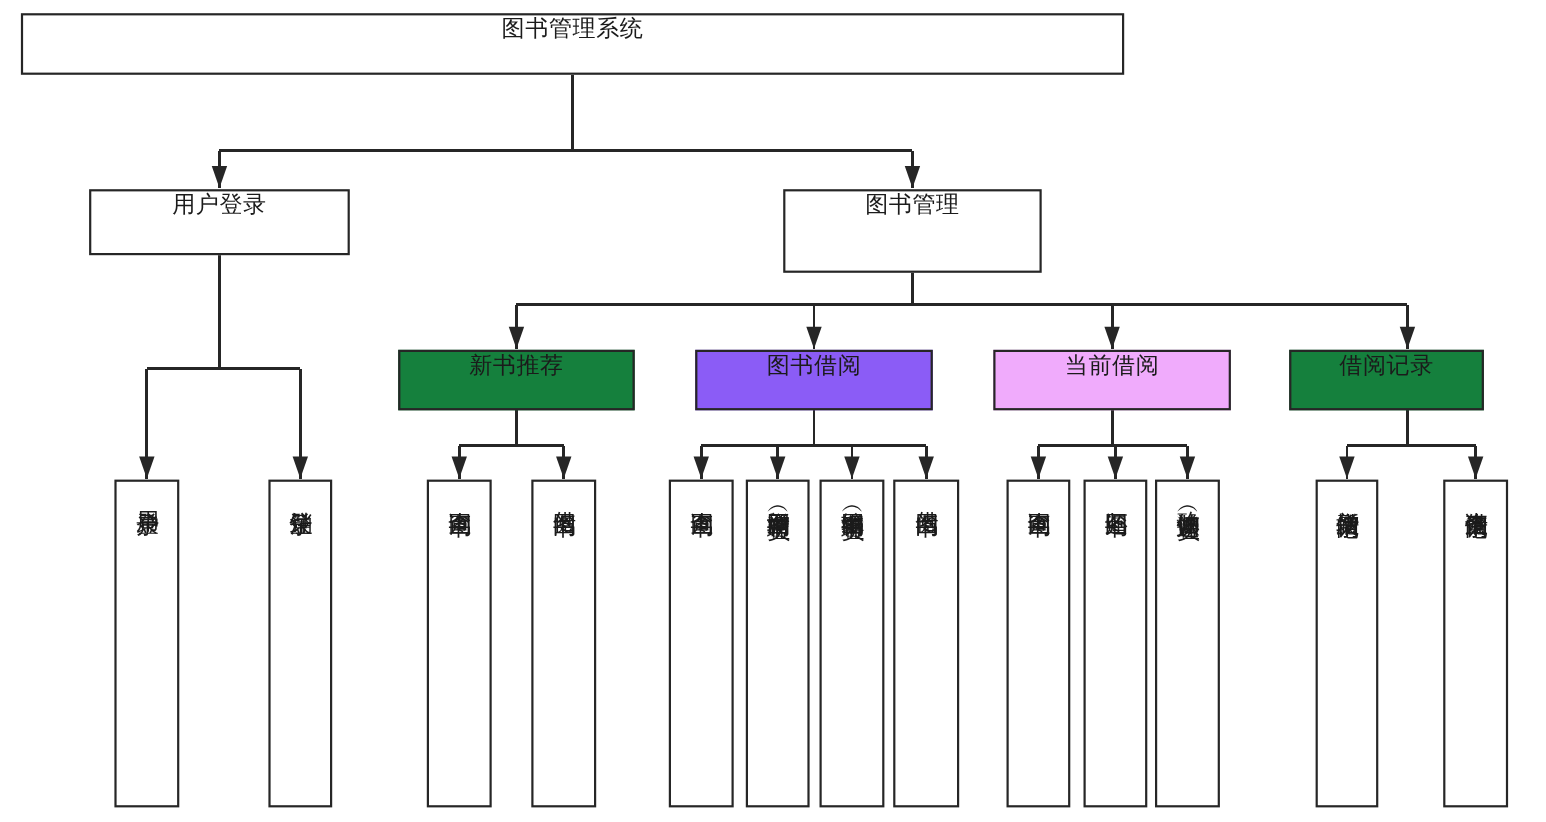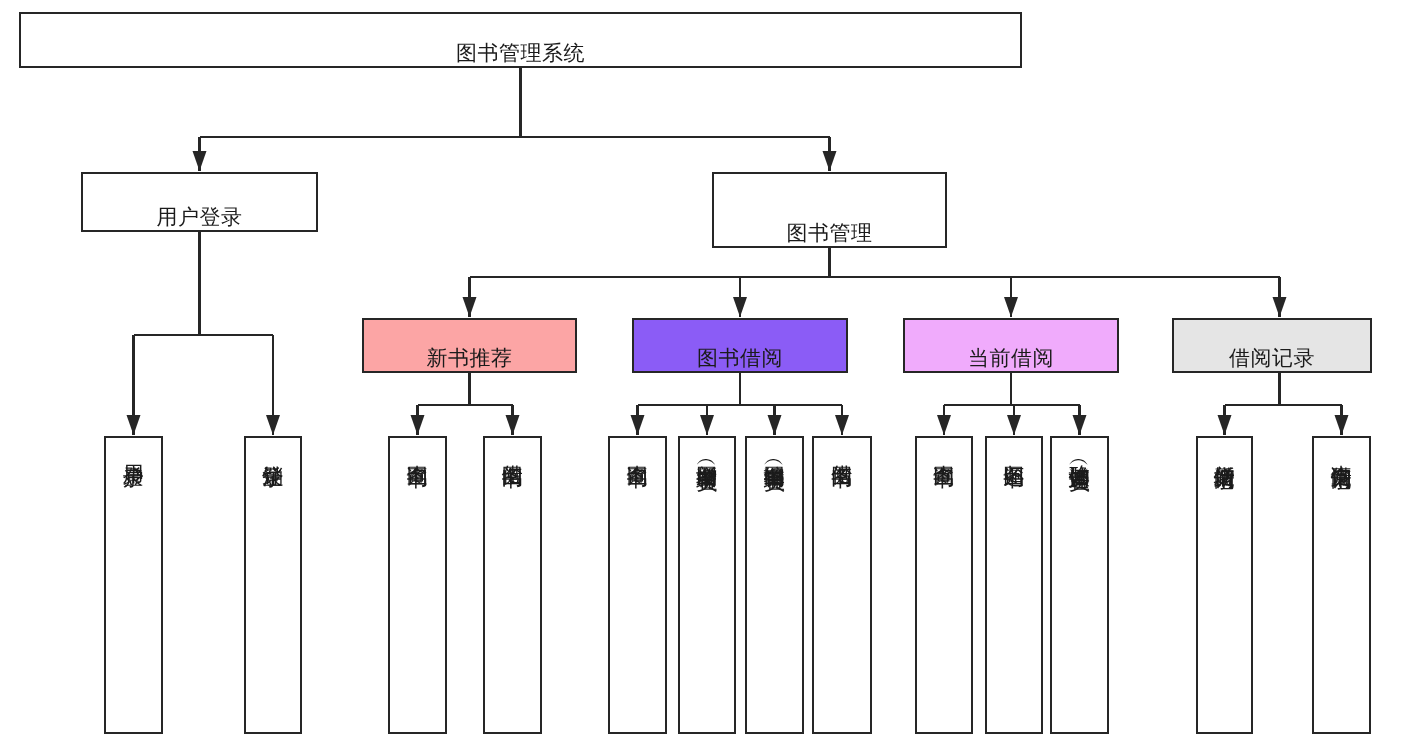--- a/index.html
+++ b/index.html
@@ -28,21 +28,21 @@
     width: 1405px;
     height: 747px;
     pointer-events: none;
   }
   .node {
     position: absolute;
     box-sizing: border-box;
     background: #ffffff;
     border: 2px solid #262626;
     display: flex;
-    align-items: flex-end;
+    align-items: flex-start;
     justify-content: center;
     overflow: hidden;
   }
   .node .node-label {
     display: block;
     text-align: center;
     color: #1b1b1b;
     line-height: 1.22;
     letter-spacing: 0.5px;
     white-space: nowrap;
@@ -133,30 +133,30 @@
   <div id="node-layer">
       <div class="node horizontal" style="left: 19px; top: 12px; width: 1003px; height: 56px; border-color: rgb(38, 38, 38); background: rgb(255, 255, 255);">
         <span class="node-label" style="color: rgb(27, 27, 27);">图书管理系统</span>
       </div>
       <div class="node horizontal" style="left: 81px; top: 172px; width: 237px; height: 60px; border-color: rgb(38, 38, 38); background: rgb(255, 255, 255);">
         <span class="node-label" style="color: rgb(27, 27, 27);">用户登录</span>
       </div>
       <div class="node horizontal" style="left: 712px; top: 172px; width: 235px; height: 76px; border-color: rgb(38, 38, 38); background: rgb(255, 255, 255);">
         <span class="node-label" style="color: rgb(27, 27, 27);">图书管理</span>
       </div>
-      <div class="node horizontal" style="left: 362px; top: 318px; width: 215px; height: 55px; border-color: rgb(38, 38, 38); background: #fca5a5;">
+      <div class="node horizontal" style="left: 362px; top: 318px; width: 215px; height: 55px; border-color: rgb(38, 38, 38); background: #15803d;">
         <span class="node-label" style="color: rgb(27, 27, 27);">新书推荐</span>
       </div>
       <div class="node horizontal" style="left: 632px; top: 318px; width: 216px; height: 55px; border-color: rgb(38, 38, 38); background: #8b5cf6;">
         <span class="node-label" style="color: rgb(27, 27, 27);">图书借阅</span>
       </div>
       <div class="node horizontal" style="left: 903px; top: 318px; width: 216px; height: 55px; border-color: rgb(38, 38, 38); background: #f0abfc;">
         <span class="node-label" style="color: rgb(27, 27, 27);">当前借阅</span>
       </div>
-      <div class="node horizontal" style="left: 1172px; top: 318px; width: 200px; height: 55px; border-color: rgb(38, 38, 38); background: #e5e5e5;">
+      <div class="node horizontal" style="left: 1172px; top: 318px; width: 177px; height: 55px; border-color: rgb(38, 38, 38); background: #15803d;">
         <span class="node-label" style="color: rgb(27, 27, 27);">借阅记录</span>
       </div>
       <div class="node vertical" style="left: 104px; top: 436px; width: 59px; height: 298px; border-color: rgb(38, 38, 38); background: rgb(255, 255, 255);">
         <span class="node-label" style="color: rgb(27, 27, 27);">用户登录</span>
       </div>
       <div class="node vertical" style="left: 244px; top: 436px; width: 58px; height: 298px; border-color: rgb(38, 38, 38); background: rgb(255, 255, 255);">
         <span class="node-label" style="color: rgb(27, 27, 27);">注销登录</span>
       </div>
       <div class="node vertical" style="left: 388px; top: 436px; width: 59px; height: 298px; border-color: rgb(38, 38, 38); background: rgb(255, 255, 255);">
         <span class="node-label" style="color: rgb(27, 27, 27);">查询图书</span>

